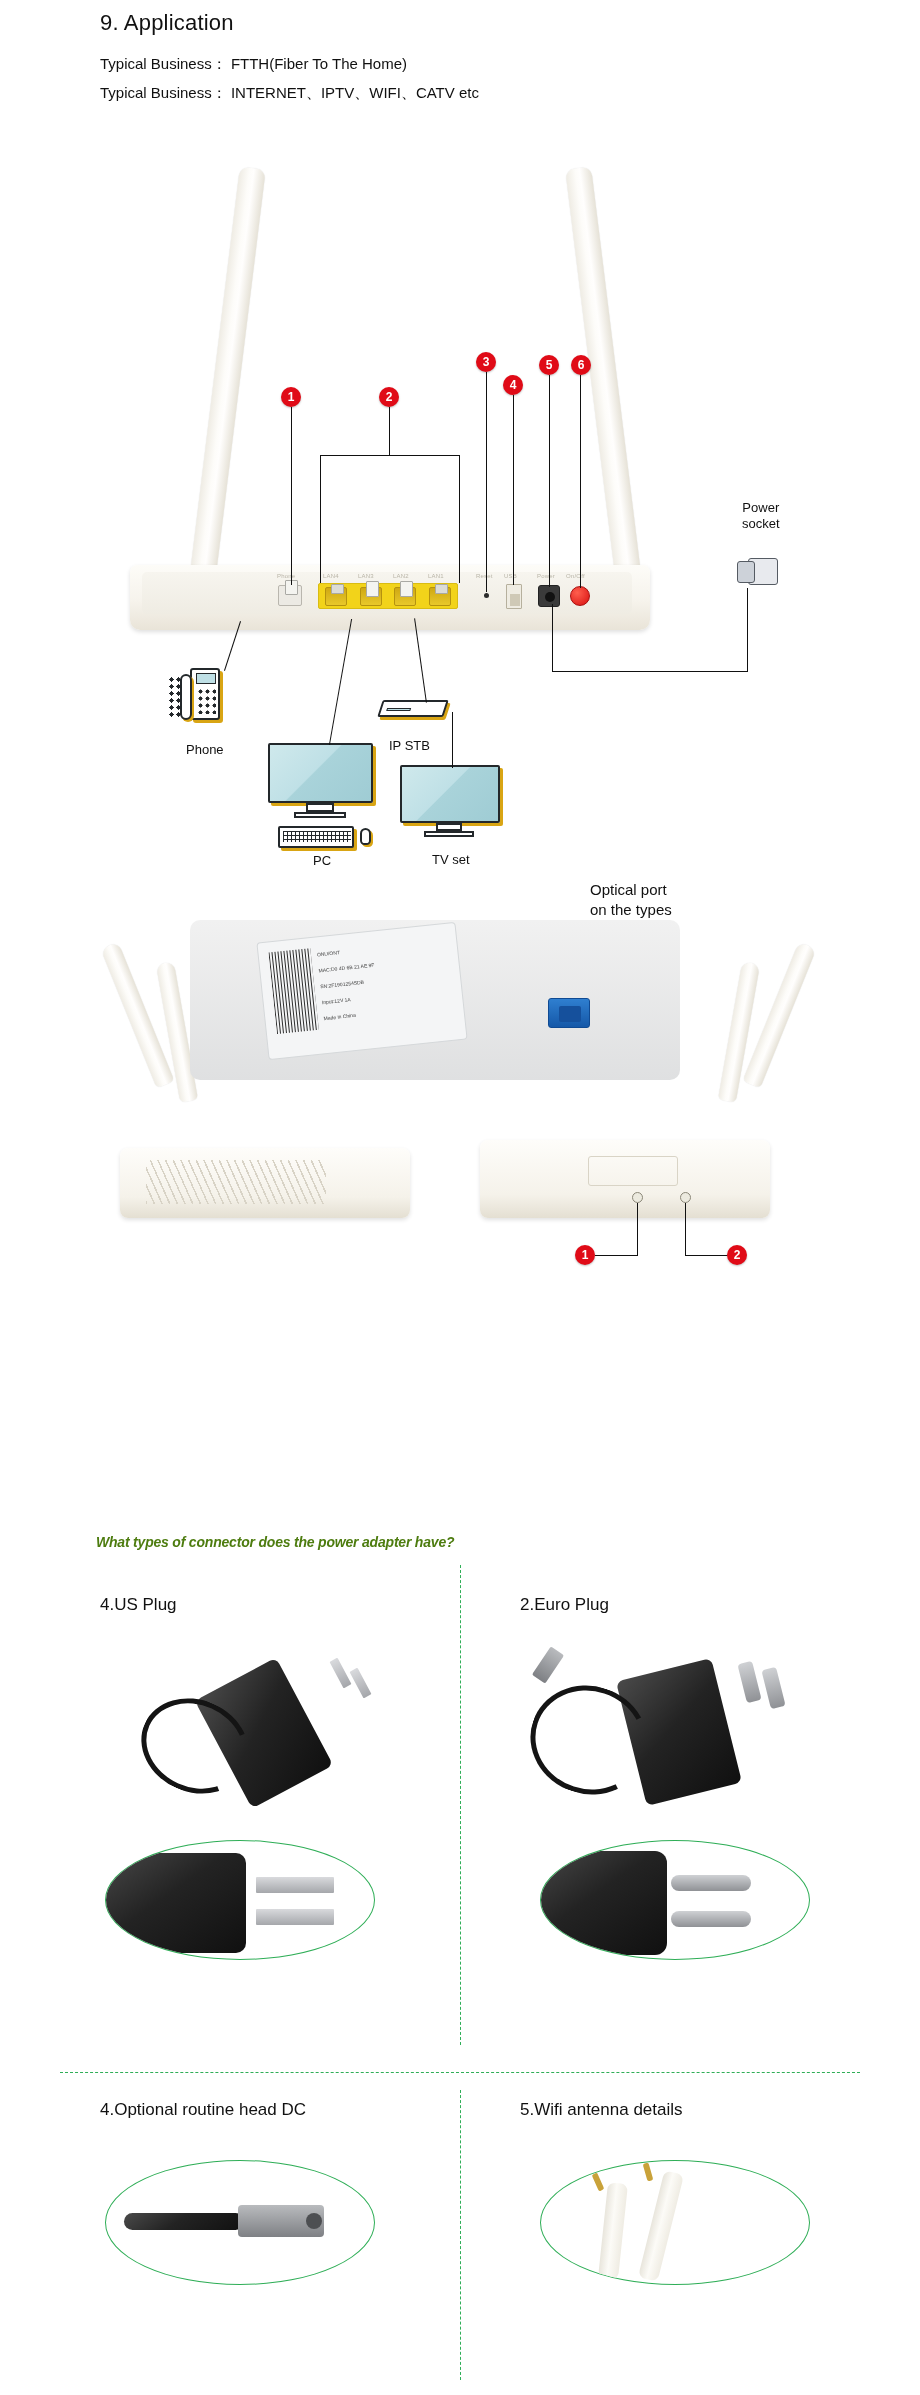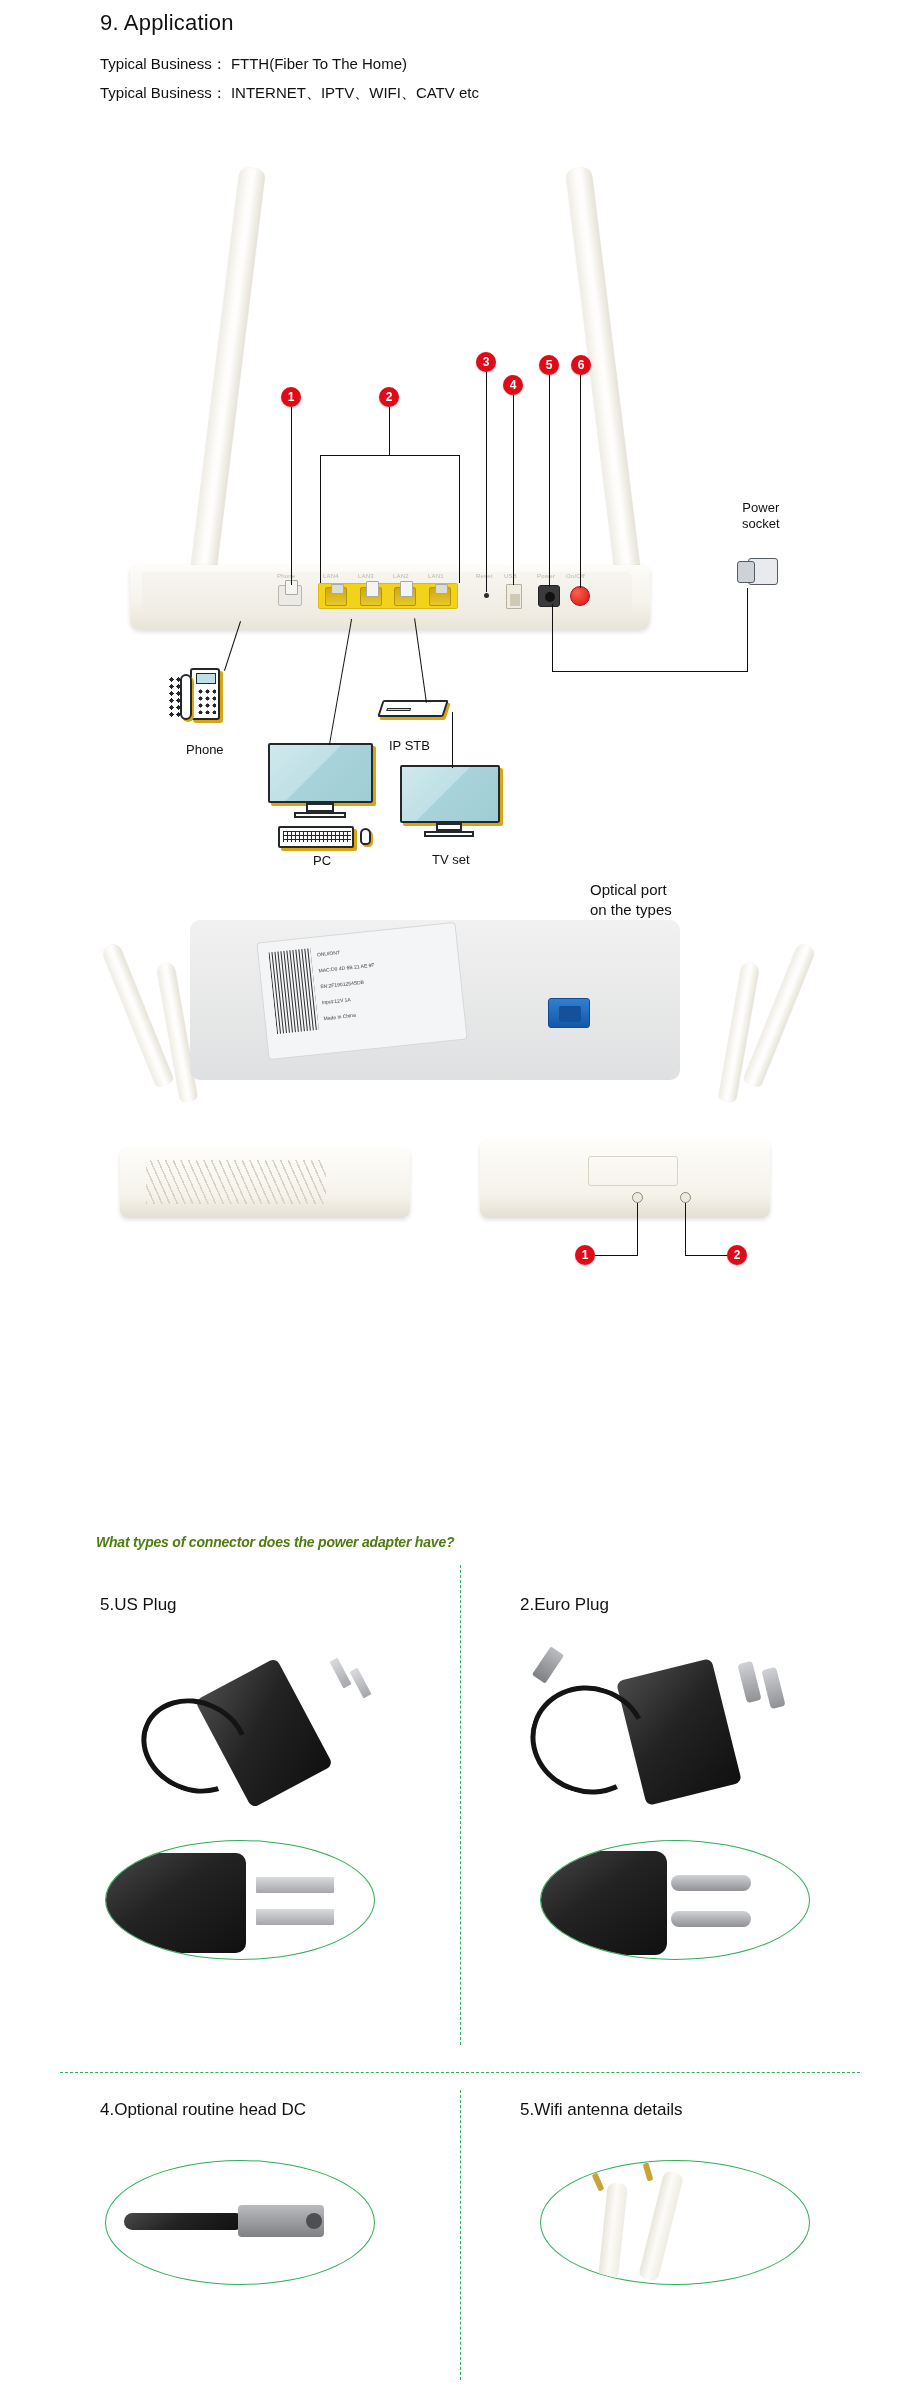--- a/index.html
+++ b/index.html
@@ -418,21 +418,21 @@
 
 <div id="adapter-section">
 
 
   <div class="adapter-q">What types of connector does the power adapter have?</div>
 
   <div class="divider-v" style="left:460px; top:165px; height:480px;"></div>
   <div class="divider-h" style="left:60px; top:672px; width:800px;"></div>
   <div class="divider-v" style="left:460px; top:690px; height:290px;"></div>
 
-  <div class="plug-title" style="left:100px; top:195px;">5.US Plug</div>
+  <div class="plug-title" style="left:100px; top:195px;">4.US Plug</div>
   <div class="adapter-blk" style="left:218px; top:272px; width:92px; height:122px; transform:rotate(-28deg);"></div>
   <div class="prong-flat" style="left:336px; top:258px; width:9px; height:30px; transform:rotate(-28deg);"></div>
   <div class="prong-flat" style="left:356px; top:268px; width:9px; height:30px; transform:rotate(-28deg);"></div>
   <div class="cable" style="left:140px; top:300px; width:110px; height:92px; border-color:#141414 transparent #141414 #141414;
               transform:rotate(24deg);"></div>
   <div class="oval-frame" style="left:105px; top:440px; width:270px; height:120px;">
     <div class="adapter-blk" style="left:-10px; top:12px; width:150px; height:100px; border-radius:10px;"></div>
     <div class="prong-flat" style="left:150px; top:36px; width:78px; height:16px;"></div>
     <div class="prong-flat" style="left:150px; top:68px; width:78px; height:16px;"></div>
   </div>

